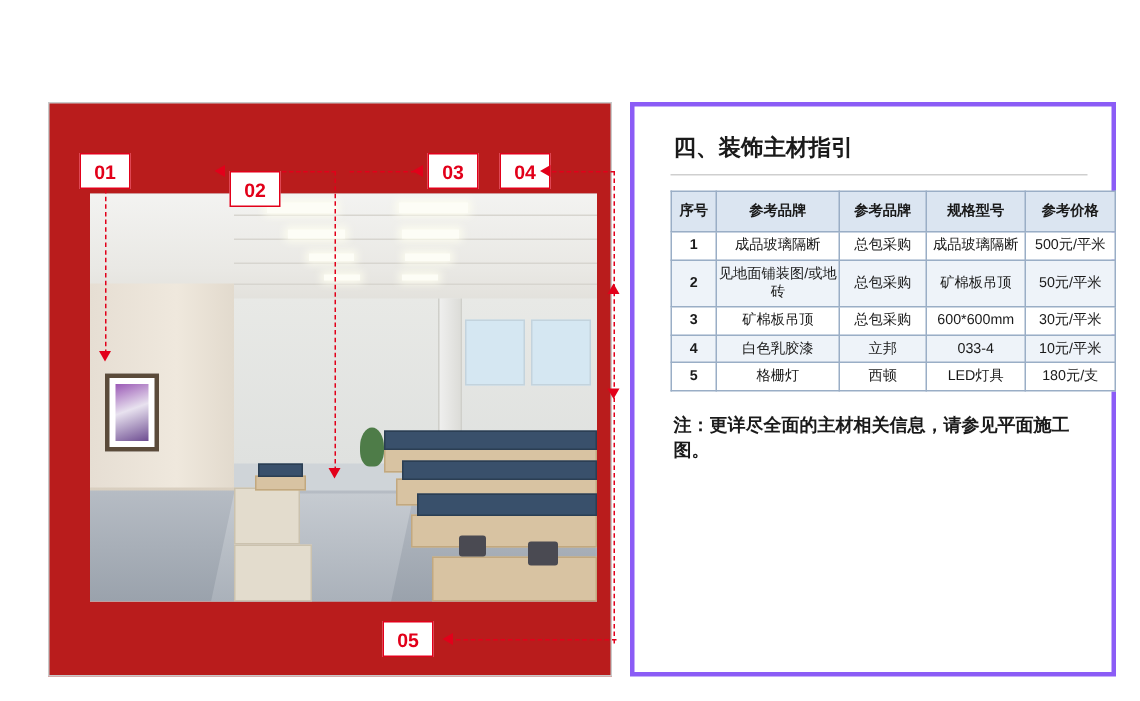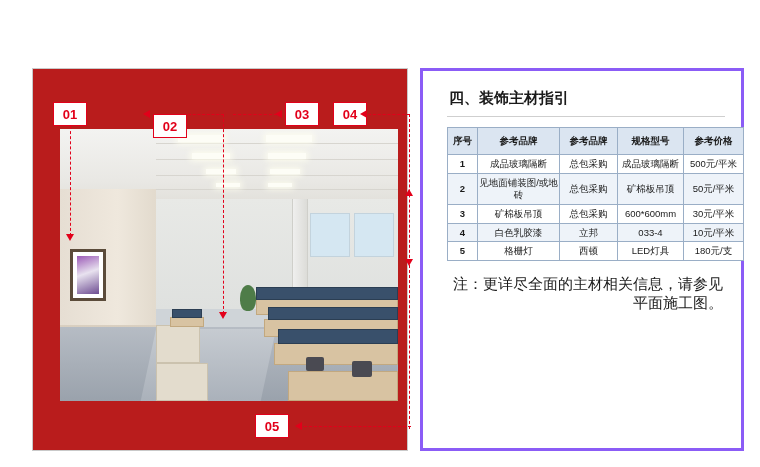--- a/index.html
+++ b/index.html
@@ -236,24 +236,24 @@
   table.materials tbody tr:nth-child(even) td { background: #eef3f9; }
   table.materials td.idx { font-weight: bold; }
   col.c-idx { width: 30px; }
   col.c-name { width: 82px; }
   col.c-brand { width: 58px; }
   col.c-spec { width: 66px; }
   col.c-price { width: 60px; }
 
   .note {
     margin: 14px 4px 0 4px;
-    font-size: 15px;
-    font-weight: normal;
+    font-size: 12px;
+    font-weight: bold;
     color: #1a1a1a;
-    text-align: right;
+    text-align: left;
   }
 </style>
 </head>
 <body>
 
 <div class="page">
 
 
   <div class="photo-panel">
 

